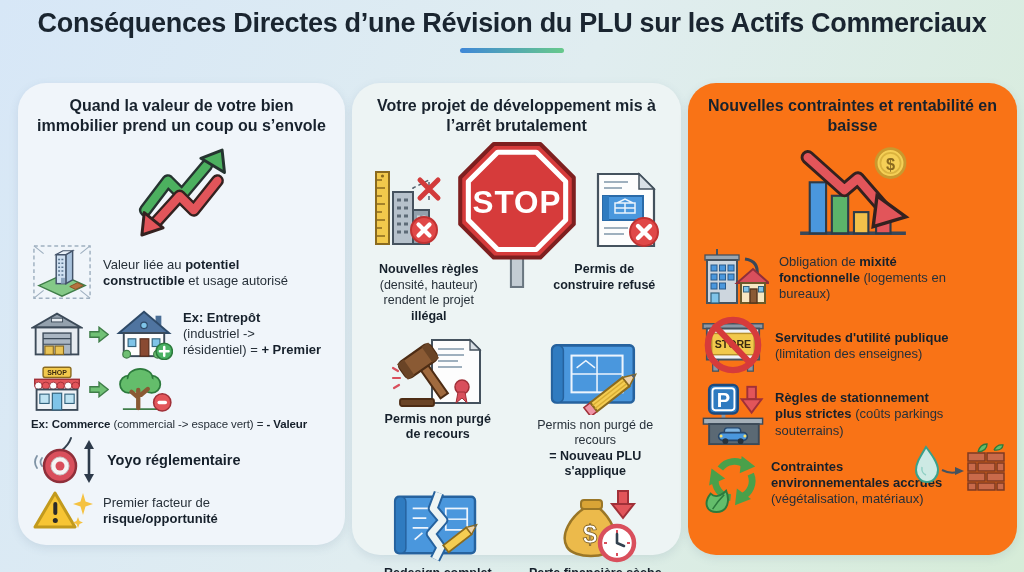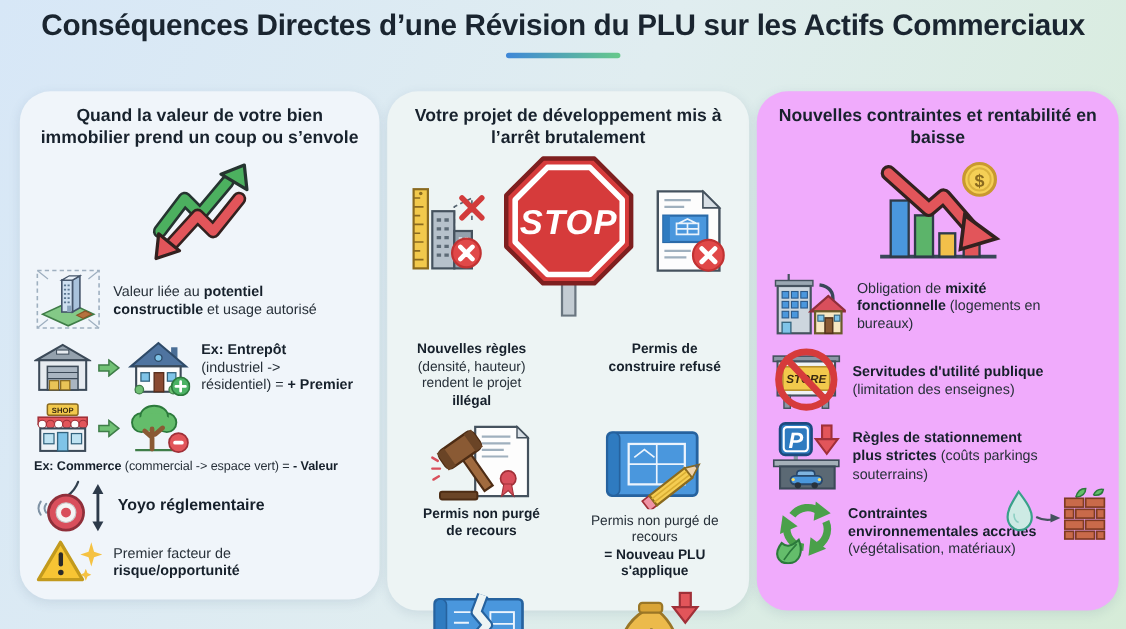--- a/index.html
+++ b/index.html
@@ -11,35 +11,35 @@
   .stage{position:relative;width:1024px;height:572px;}
   .title{
     margin:0;padding-top:8px;text-align:center;
     font-size:27px;font-weight:700;letter-spacing:-.3px;color:#1a2530;
   }
   .title-underline{width:104px;height:5px;border-radius:3px;margin:9px auto 0;}
   .cards{position:absolute;left:18px;top:83px;display:flex;gap:7px;align-items:flex-start;}
   .card{border-radius:28px;padding:10px 13px;box-shadow:0 3px 10px rgba(70,100,130,.13);position:relative;box-sizing:border-box;}
   .c1{background:#f0f5fa;width:327px;height:462px;}
   .c2{background:#edf4f4;width:329px;height:472px;}
-  .c3{background:#f0abfc;width:329px;height:472px;}
+  .c3{background:#f97316;width:329px;height:472px;}
   .cardh{font-size:16px;font-weight:700;text-align:center;color:#18222d;line-height:1.25;margin:3px 0 4px;}
   .hero{display:flex;justify-content:center;margin:2px 0 4px;}
   .row{display:flex;align-items:center;gap:10px;margin:5px 0;}
-  .ict{flex:0 0 auto;display:flex;align-items:center;justify-content:flex-start;font-style:italic;}
+  .ict{flex:0 0 auto;display:flex;align-items:center;justify-content:flex-start;}
   .t{font-size:13px;color:#273039;line-height:1.25;margin:0;}
   .t .rb{font-weight:700;color:#16202b;}
   .t.big{font-size:14.5px;}
   .t.xs{font-size:11.5px;letter-spacing:-.1px;}
   .pair{display:flex;align-items:center;gap:6px;flex:0 0 auto;}
   .stack{margin:4px 0;}
   .top3{display:grid;grid-template-columns:84px 1fr 84px;align-items:end;justify-items:center;margin-top:4px;}
   .stopwrap{margin-bottom:-38px;position:relative;z-index:2;}
   .caps{display:grid;grid-template-columns:1fr 1fr;column-gap:48px;margin-top:12px;text-align:center;}
-  .caps .t{font-size:12.5px;margin-top:48px;}
+  .caps .t{font-size:12.5px;}
   .grid2{display:grid;grid-template-columns:1fr 1fr;column-gap:12px;row-gap:9px;margin-top:12px;text-align:center;}
   .gitem{display:flex;flex-direction:column;align-items:center;gap:3px;}
   .gitem .t{font-size:12.5px;}
   .c3 .row{margin:7px 0;}
   .float-ic{position:absolute;right:10px;top:360px;}
   svg{display:block;}
   svg text{font-family:"Liberation Sans",sans-serif;}
 </style>
 </head>
 <body>

